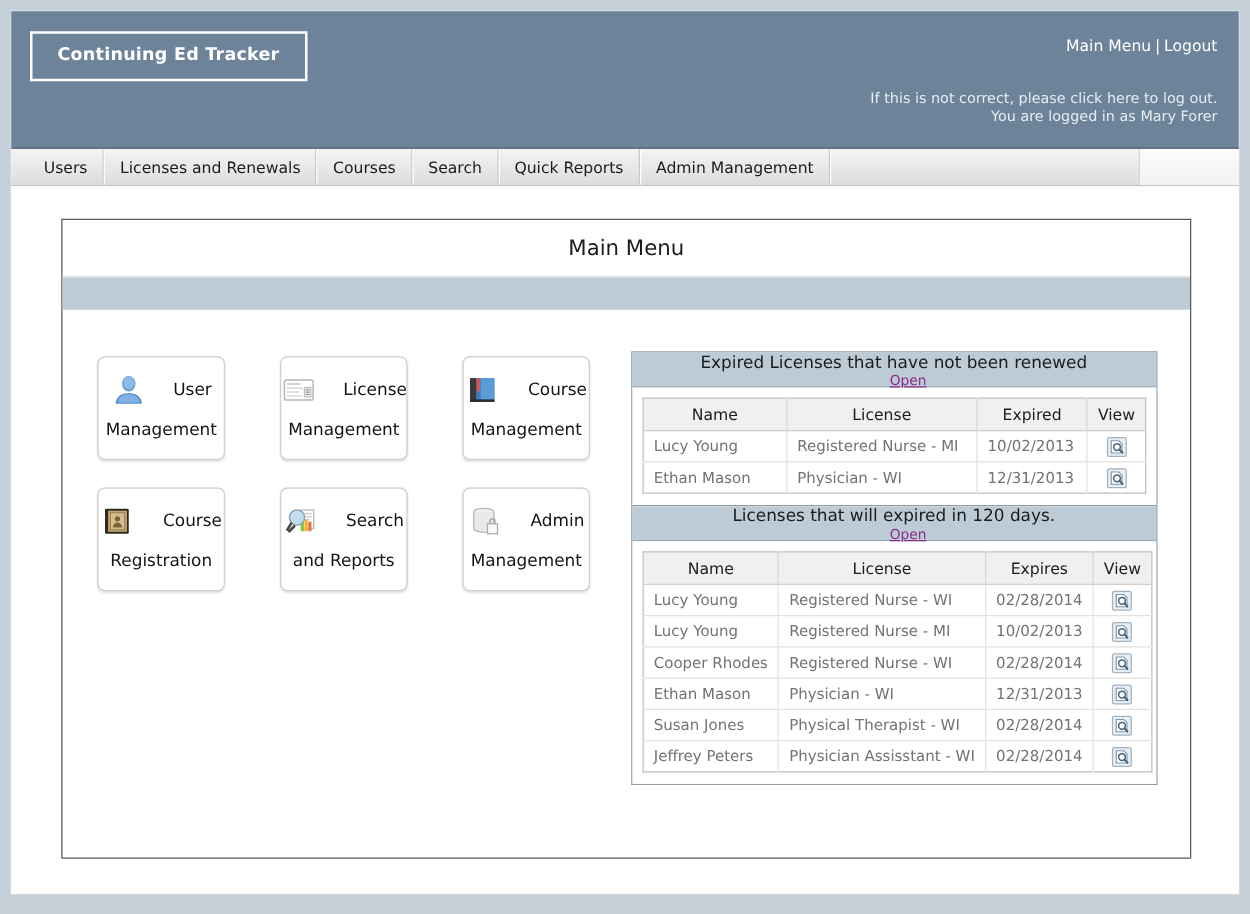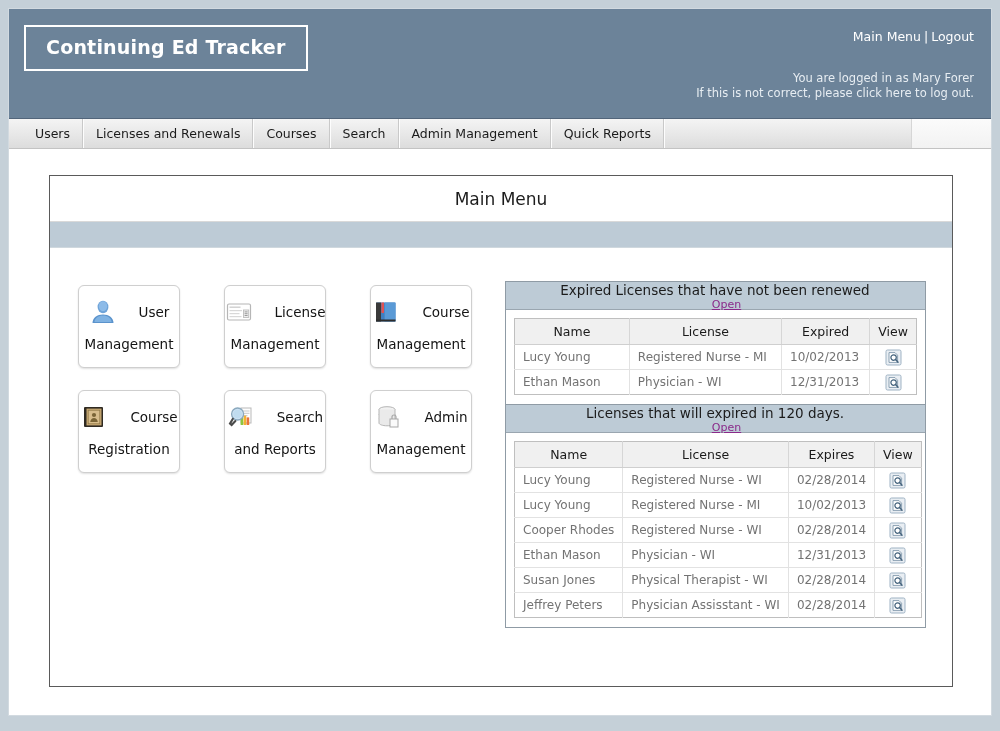--- a/index.html
+++ b/index.html
@@ -32,21 +32,21 @@
     border-bottom: 1px solid #52657a;
   }
   .logo-box {
     position: absolute;
     left: 15px; top: 16px;
     border: 2px solid #ffffff;
     padding: 9px 20px 11px 20px;
   }
   .logo-text {
     color: #ffffff;
-    font-size: 19px;
+    font-size: 14px;
     font-weight: bold;
     letter-spacing: 0.2px;
     white-space: nowrap;
   }
   .top-links {
     position: absolute;
     right: 17px; top: 20px;
     color: #ffffff;
     font-size: 12.5px;
   }
@@ -257,32 +257,32 @@
   <div class="page-inner">
 
     <div class="banner">
       <div class="logo-box">
         <div class="logo-text">Continuing Ed Tracker</div>
       </div>
       <div class="top-links">
         <a href="#">Main Menu</a><span class="sep">|</span><a href="#">Logout</a>
       </div>
       <div class="login-info">
+        <div>If this is not correct, please click here to log out.</div>
         <div>You are logged in as Mary Forer</div>
-        <div>If this is not correct, please click here to log out.</div>
       </div>
     </div>
 
     <div class="navbar">
       <div class="nav-item">Users</div>
       <div class="nav-item">Licenses and Renewals</div>
       <div class="nav-item">Courses</div>
       <div class="nav-item">Search</div>
+      <div class="nav-item">Quick Reports</div>
       <div class="nav-item">Admin Management</div>
-      <div class="nav-item">Quick Reports</div>
       <div class="nav-spacer"></div>
       <div class="nav-tail"></div>
     </div>
 
     <div class="content">
       <div class="card">
         <div class="card-title">Main Menu</div>
         <div class="card-band"></div>
         <div class="card-body">
 

